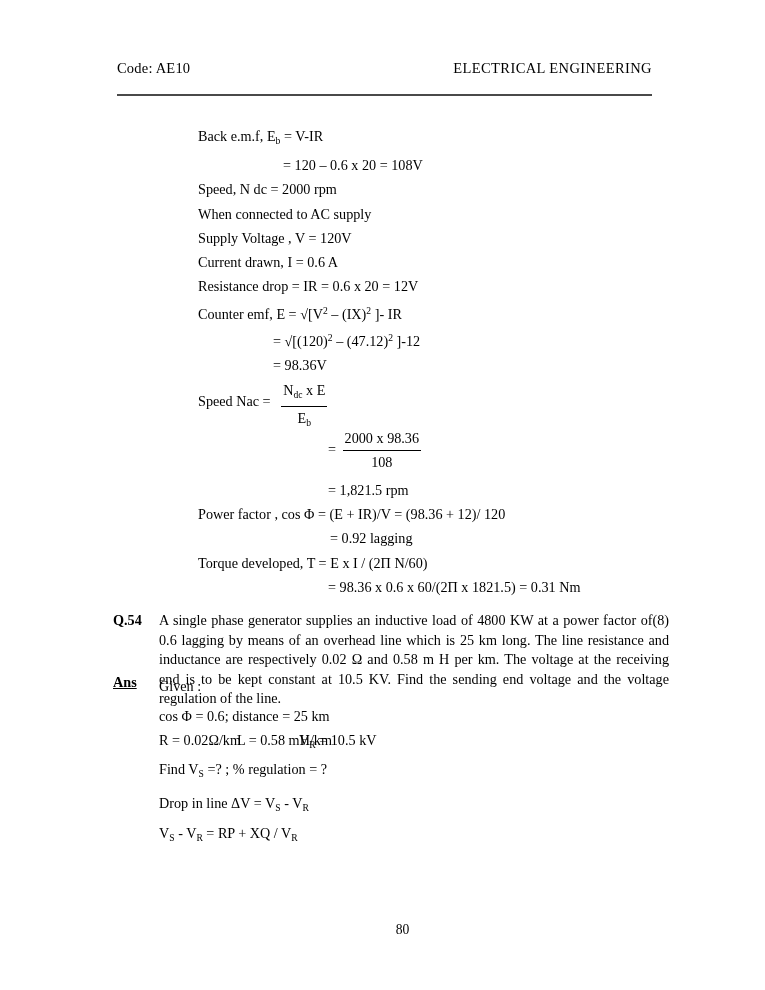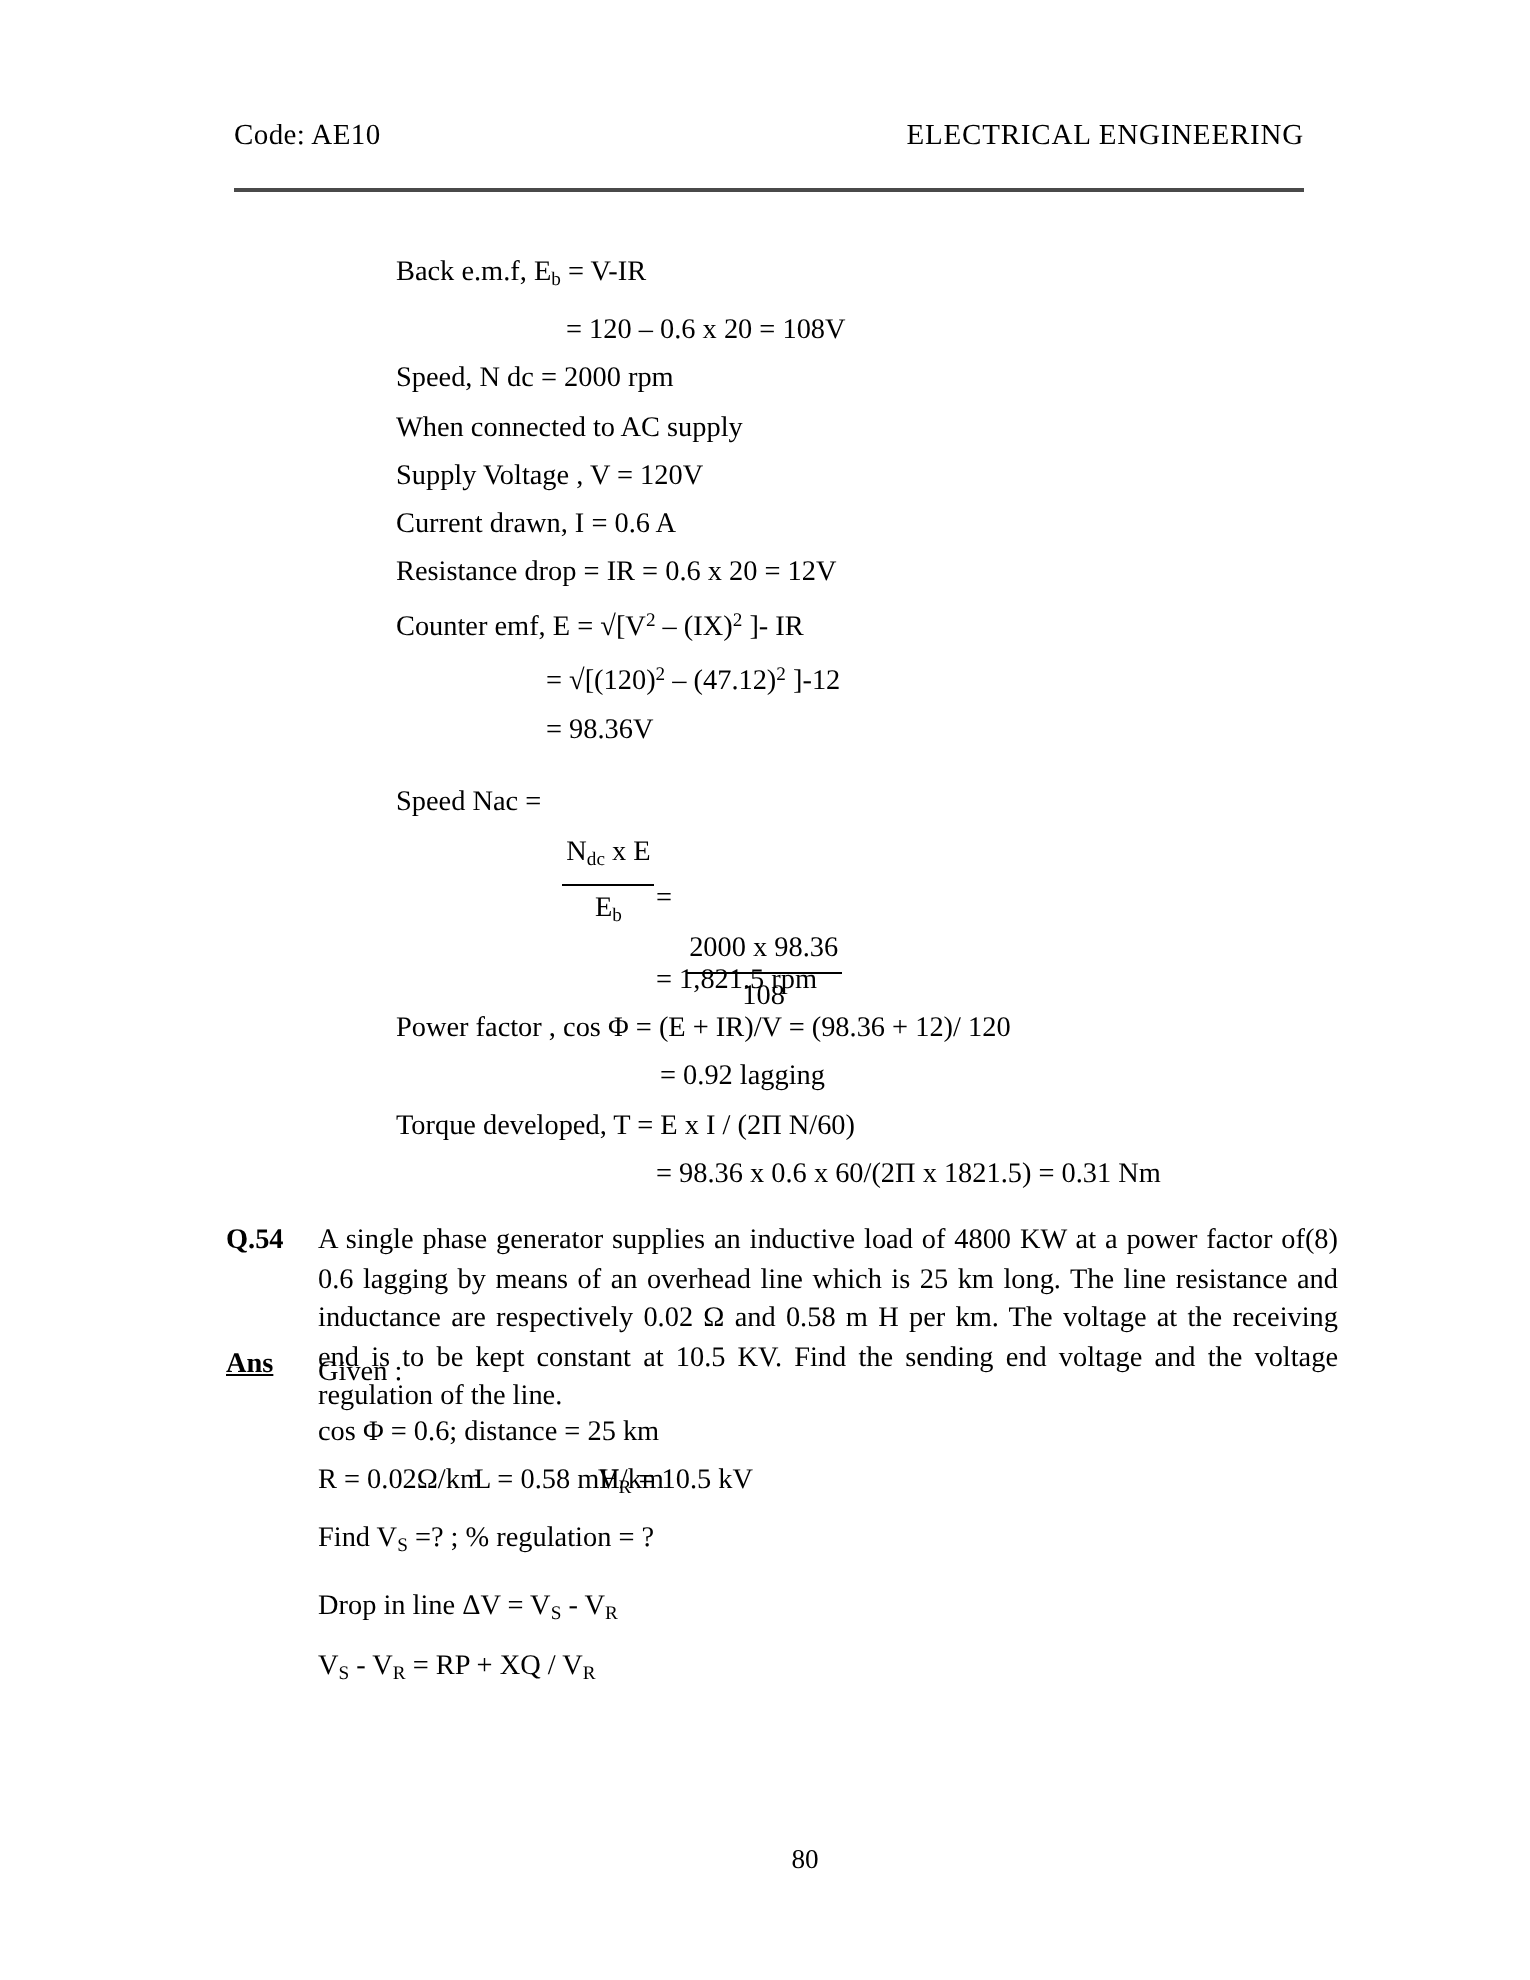--- a/index.html
+++ b/index.html
@@ -37,21 +37,21 @@
   .ind2{padding-left:75px;}
   .ind3{padding-left:130px;}
   .ind4{padding-left:132px;}
   sub{font-size:9.6px;vertical-align:-0.28em;}
   sup{font-size:9.6px;vertical-align:0.48em;}
   .frac{
     display:inline-block;vertical-align:-1.05em;
     text-align:center;line-height:21px;
   }
   .frac .num{
-    border-bottom:1.2px solid #000;display:block;padding:0 2px 1px 2px;margin-top:36px;
+    border-bottom:1.2px solid #000;display:block;padding:0 2px 1px 2px;
   }
   .frac .den{display:block;padding-top:1px;}
   .fracwrap{height:46px;}
   .frac-left{display:inline-block;vertical-align:top;padding-top:10px;}
   
   .qblock{
     position:absolute;left:113px;top:611px;width:556px;
     font-size:14.2px;line-height:19.6px;
   }
   .qlabel{

